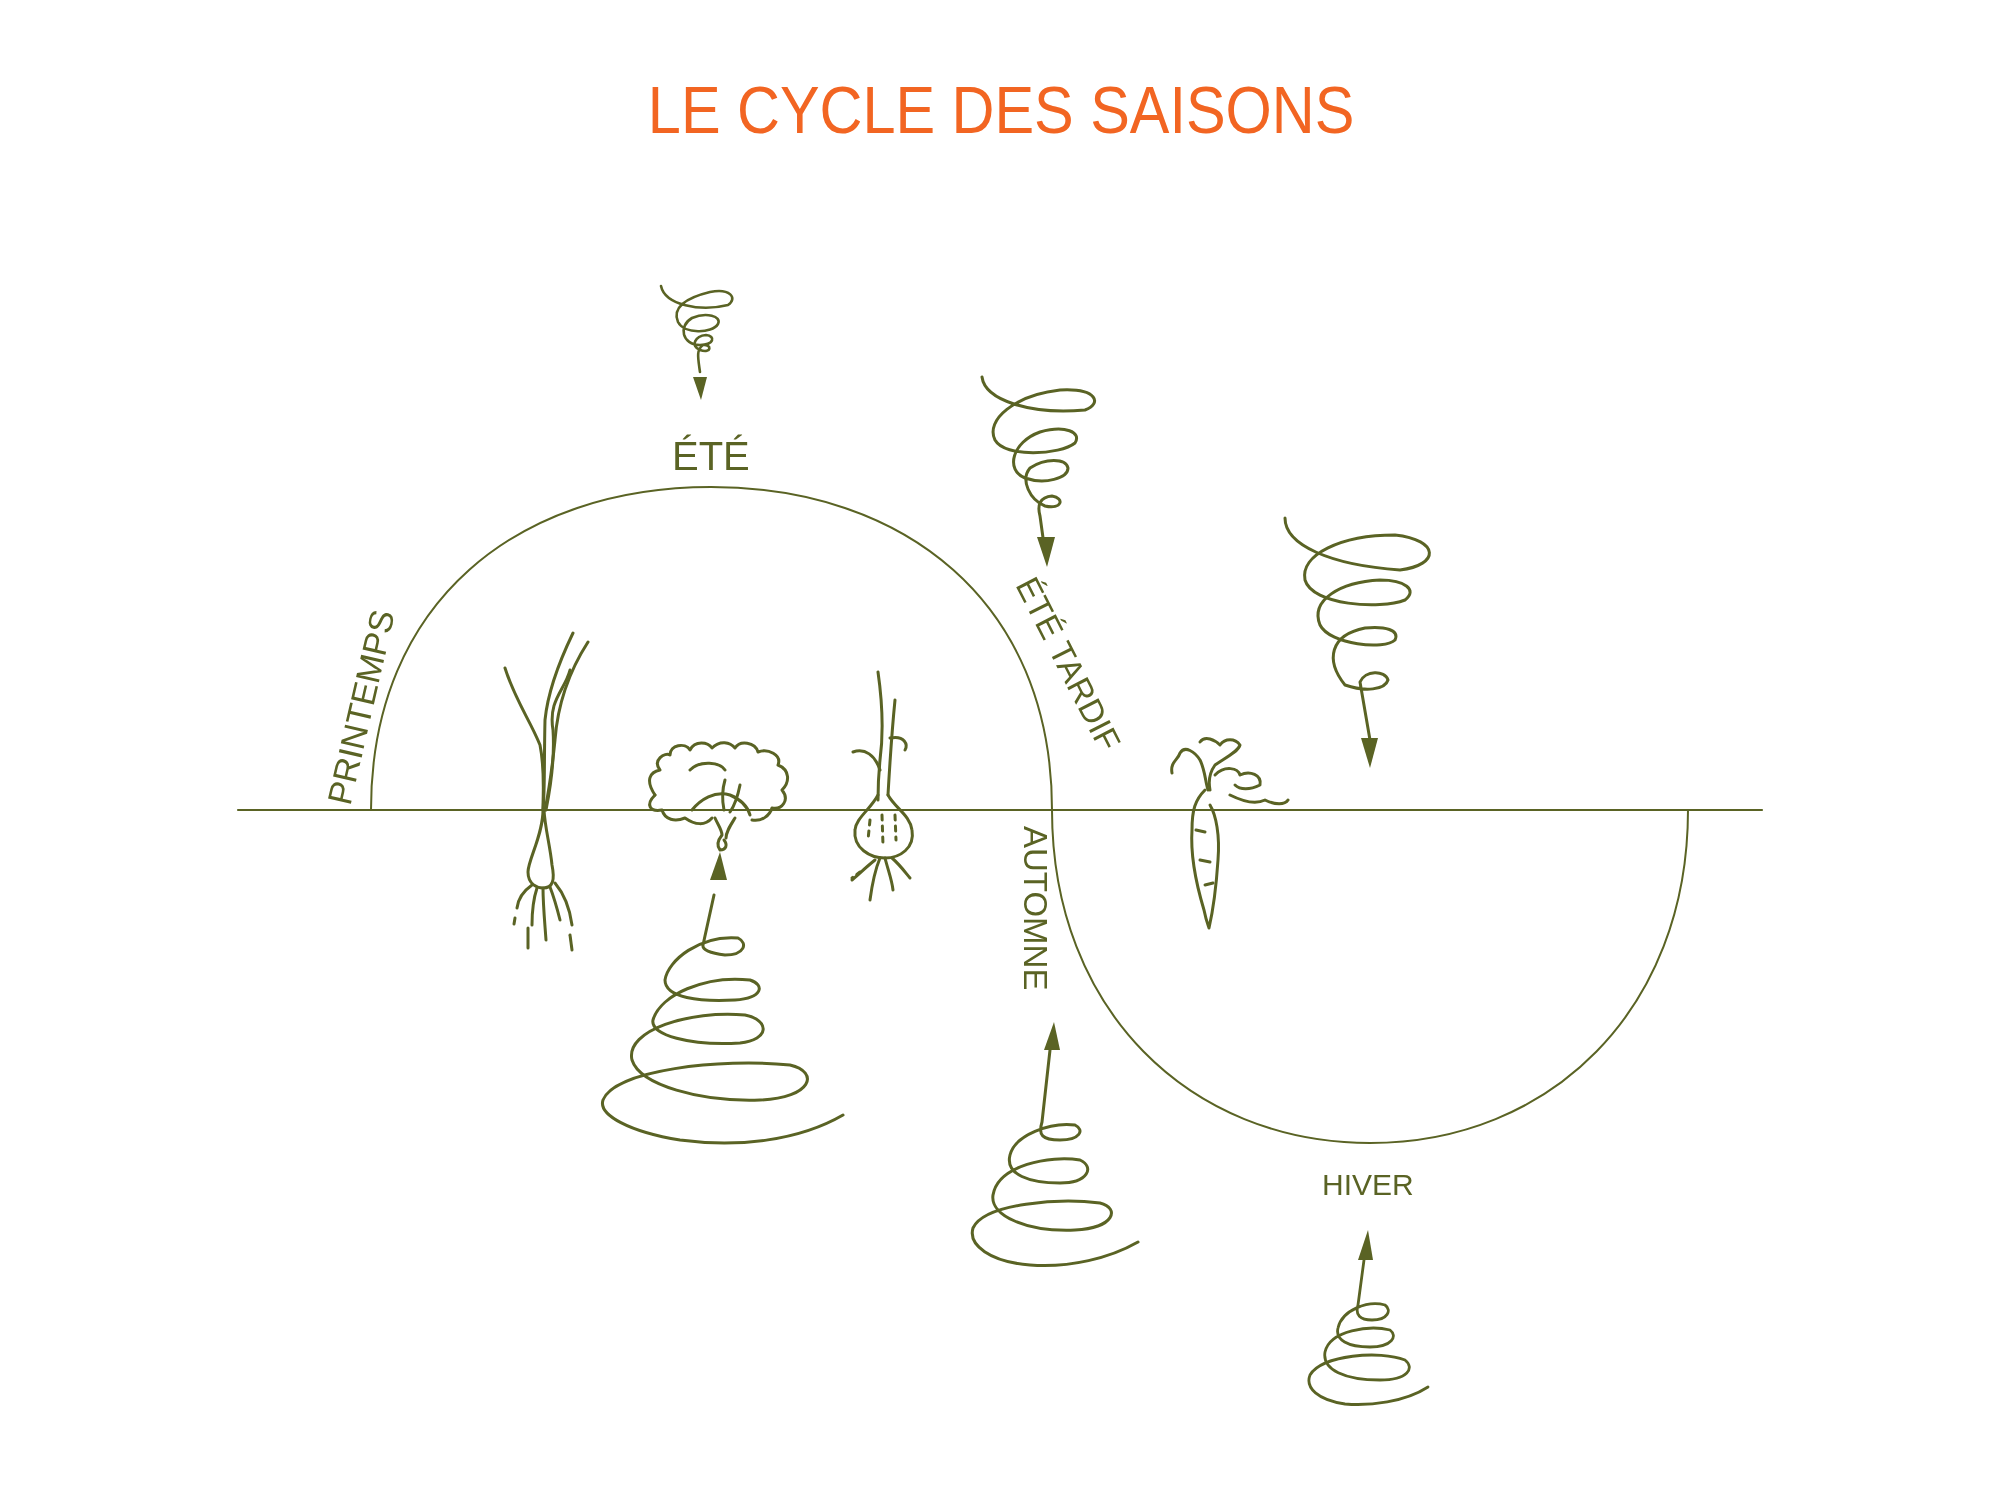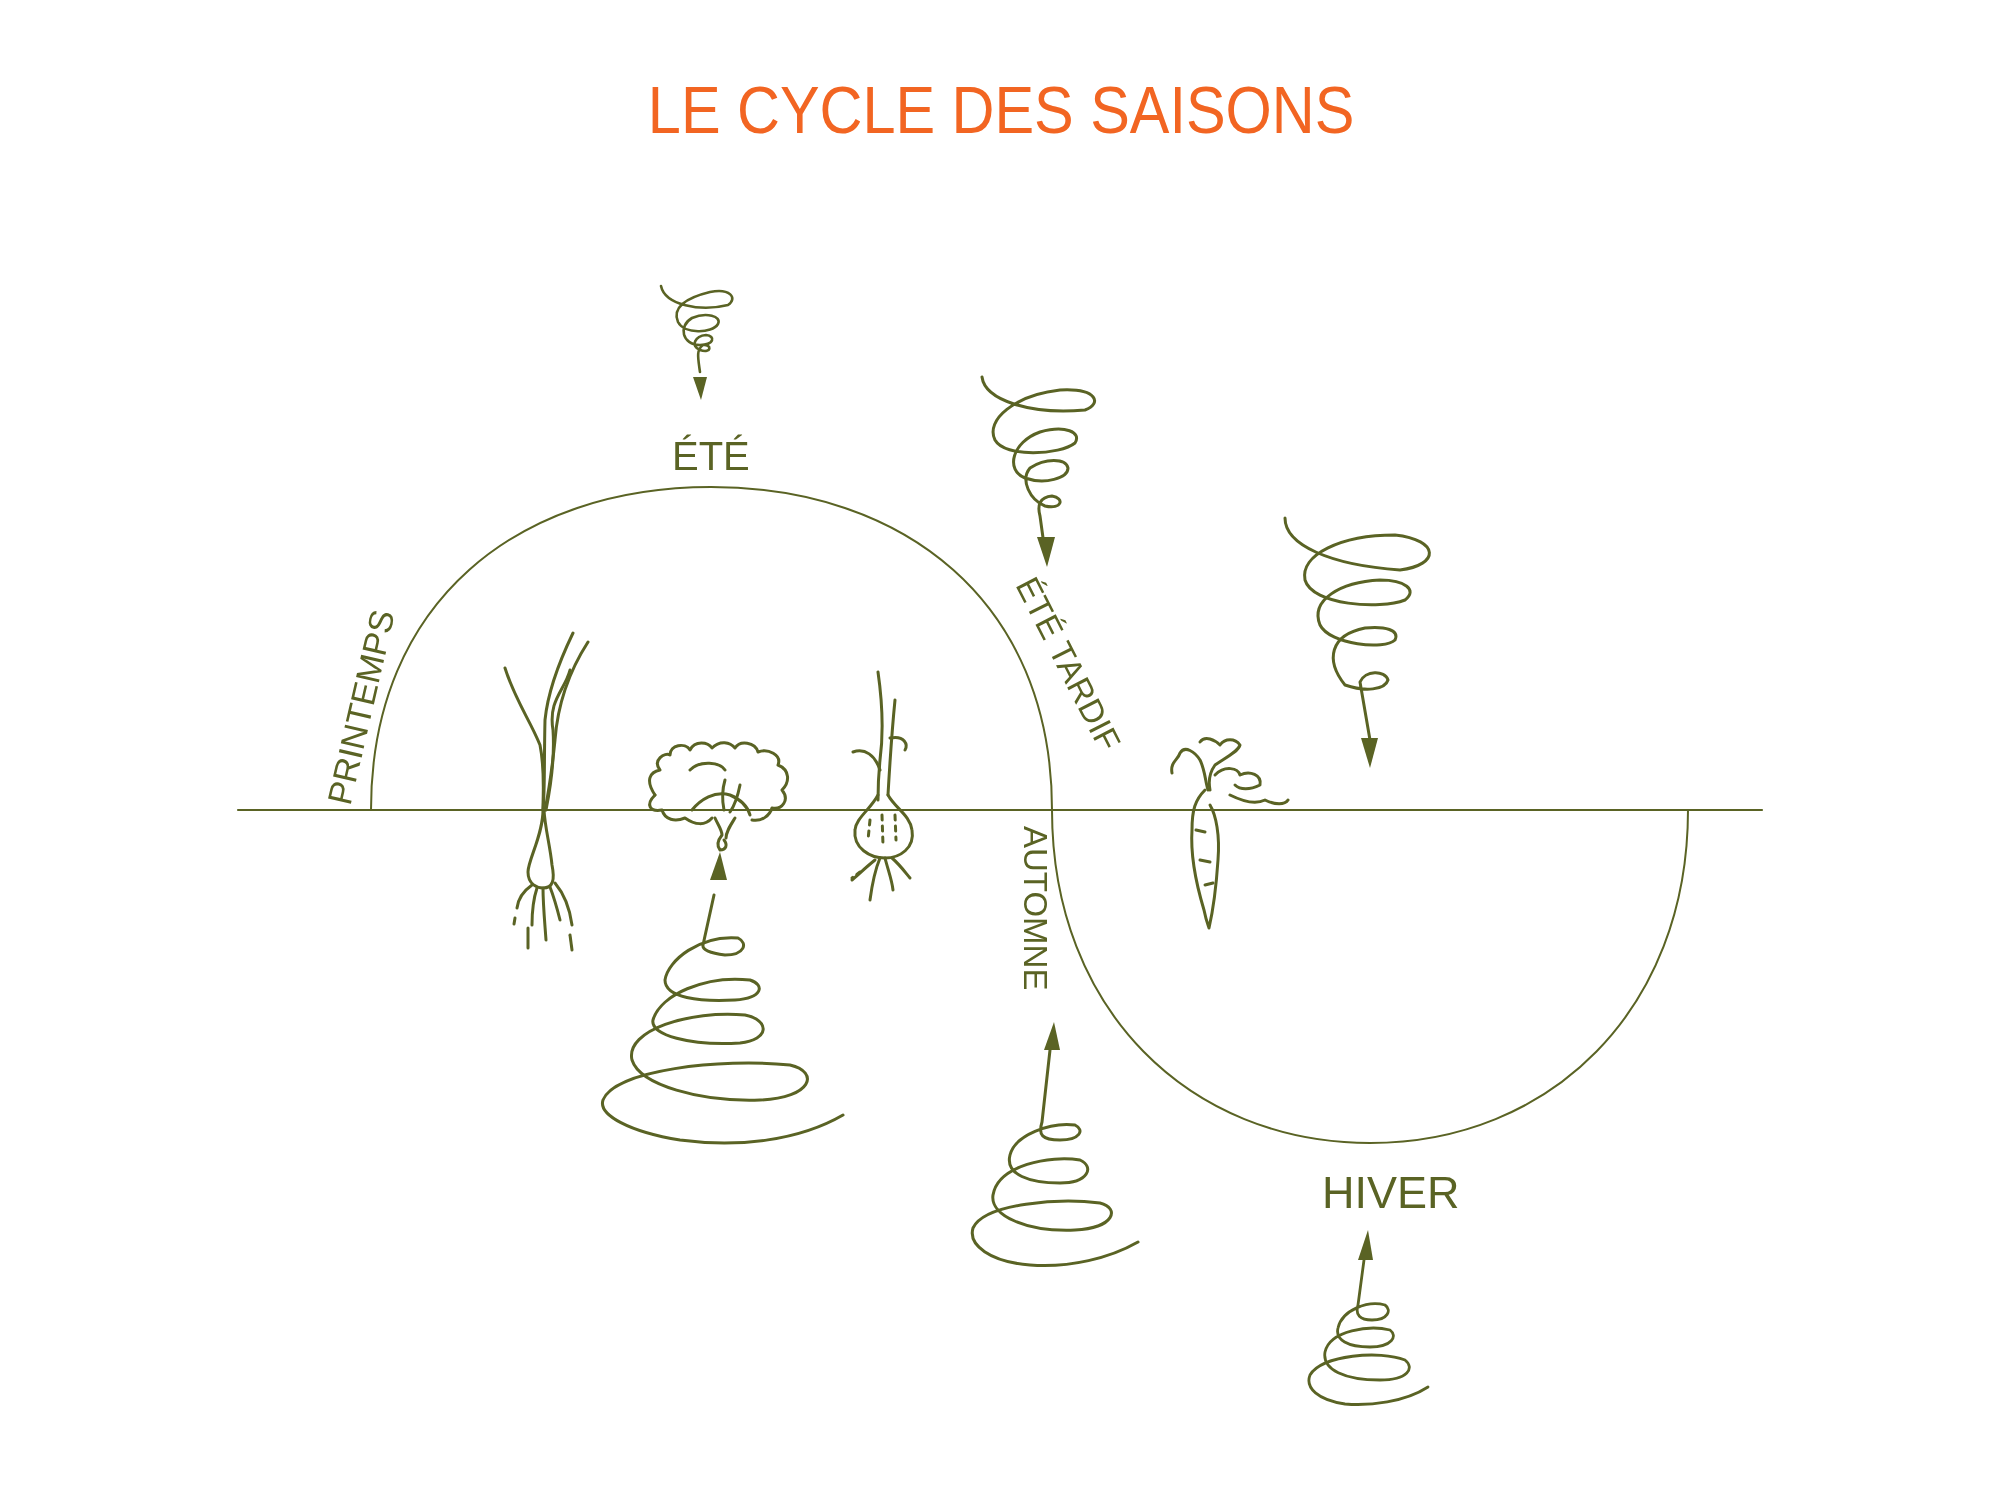--- a/index.html
+++ b/index.html
@@ -111,15 +111,15 @@
   </svg>
 
   <div class="label" style="left:672px; top:436px; color:#5A6324; font-size:40px;">ÉTÉ</div>
 
   <div class="label" style="left:322px; top:800px; color:#5A6324; font-size:34px; transform: rotate(-77deg);">PRINTEMPS</div>
 
   <div class="label" style="left:1040px; top:572px; color:#5A6324; font-size:33px; transform: rotate(63deg);">ÉTÉ TARDIF</div>
 
   <div class="label" style="left:1052px; top:826px; color:#5A6324; font-size:33px; transform: rotate(90deg);">AUTOMNE</div>
 
-  <div class="label" style="left:1322px; top:1170px; color:#5A6324; font-size:45px;">HIVER</div>
+  <div class="label" style="left:1322px; top:1170px; color:#5A6324; font-size:30px;">HIVER</div>
 
 </div>
 
 </body></html>

